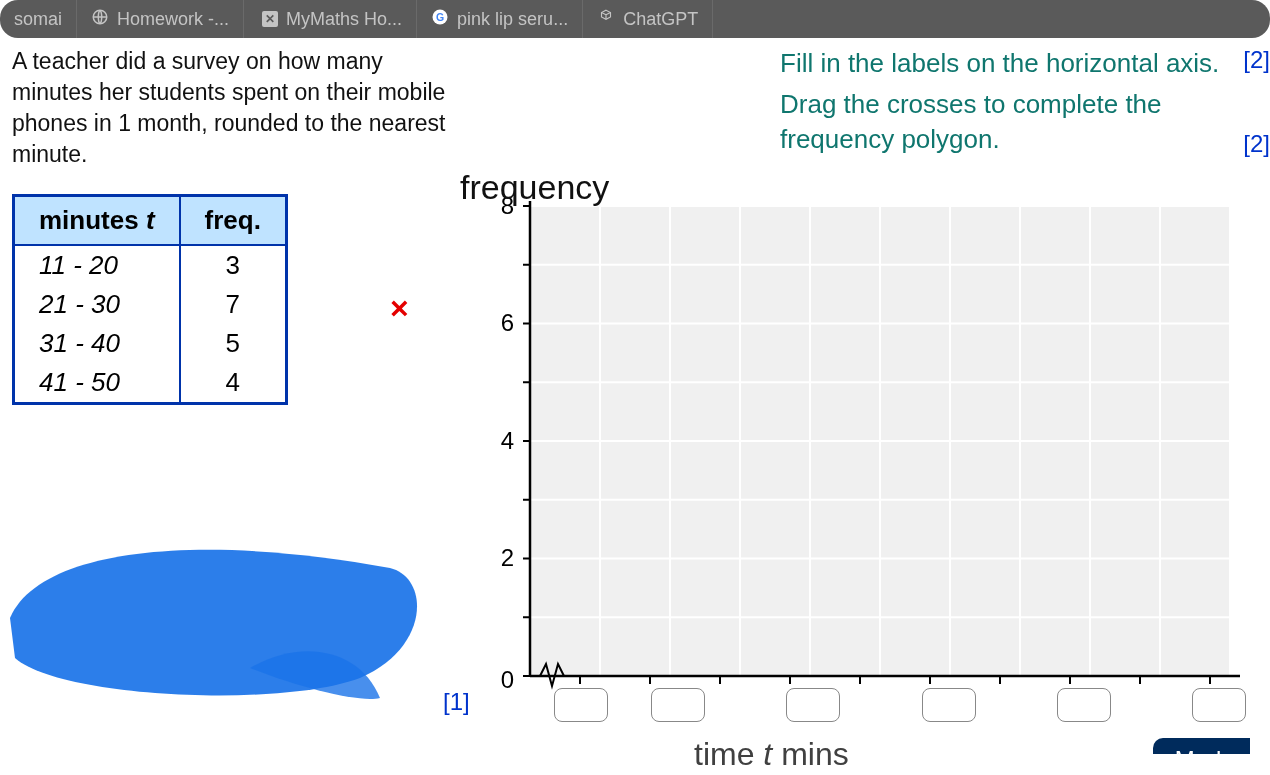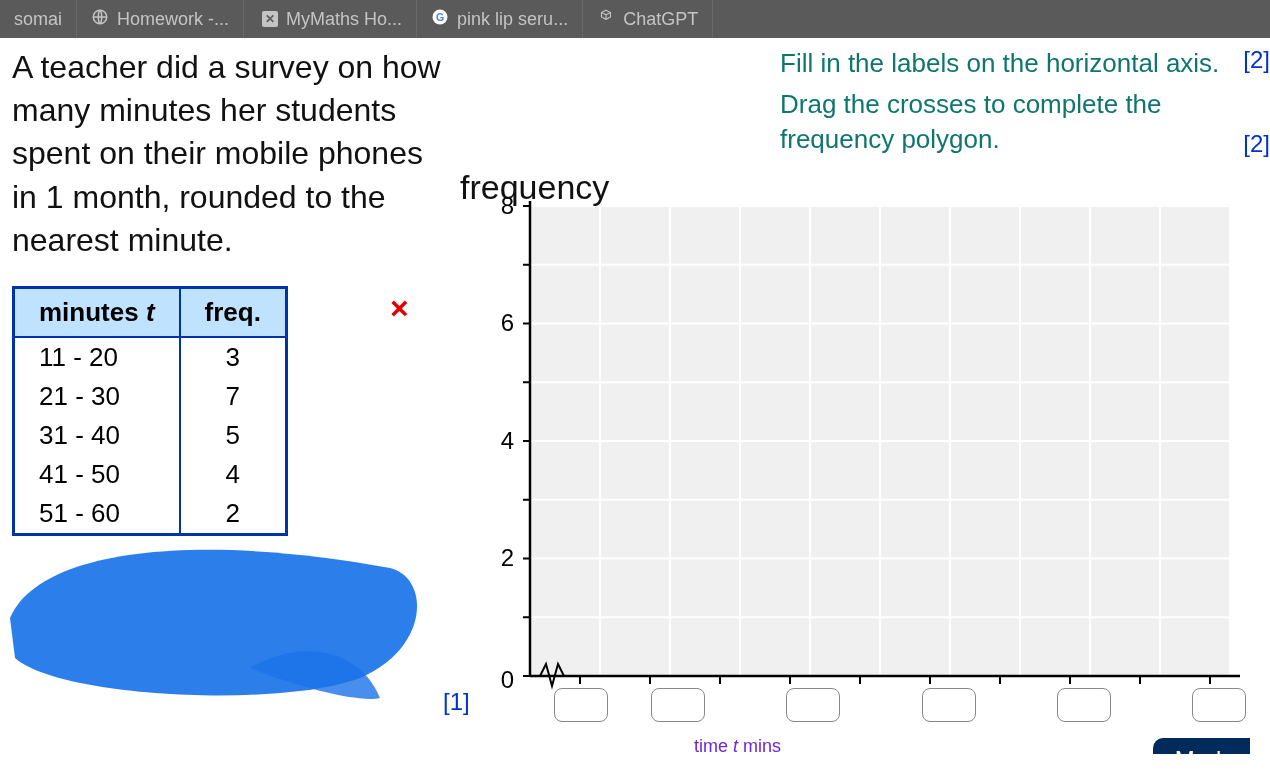--- a/index.html
+++ b/index.html
@@ -1,42 +1,42 @@
 <!DOCTYPE html>
 <html><head>
 <meta charset="utf-8">
 <style>
   * { box-sizing: border-box; }
   html, body { margin:0; padding:0; width:1270px; height:775px; font-family: Arial, Helvetica, sans-serif; background:#fff; overflow:hidden;}
   
-  .tabstrip { height:38px; background:#5a5a5a; display:flex; align-items:stretch; color:#c4c4c4; font-size:18px; }
+  .tabstrip { height:38px; background:#5a5a5a; display:flex; align-items:stretch; color:#c4c4c4; font-size:18px;border-radius:18px; }
   .tab { display:flex; align-items:center; gap:8px; padding:0 14px; border-right:1px solid #6a6a6a; white-space:nowrap; cursor:pointer; }
   .tab svg { width:18px; height:18px; flex:0 0 18px; }
   .tab .x { width:16px; height:16px; background:#c4c4c4; color:#5a5a5a; font-size:12px; font-weight:bold; border-radius:2px; display:flex; align-items:center; justify-content:center; margin-left:4px; }
   
   .content { position:relative; padding:8px 12px 0 12px; }
-  .question { font-size:32px; color:#111; line-height:1.35; width:440px; }
+  .question { font-size:23px; color:#111; line-height:1.35; width:440px; }
   .instruction { position:absolute; left:780px; top:8px; font-size:26px; color:#0f766e; line-height:1.35; width:460px;}
   .marks { position:absolute; right:0; font-size:24px; color:#0033cc; }
   .marks.m1 { top:8px; }
   .marks.m2 { top:92px; }
   
   .freq-table { border:3px solid #0033aa; border-collapse:collapse; margin-top:24px; font-size:26px; }
   .freq-table th { background:#bfe3ff; font-weight:bold; padding:8px 24px; border-right:2px solid #0033aa; border-bottom:2px solid #0033aa;}
   .freq-table th:last-child { border-right:none; }
   .freq-table td { padding:4px 24px; border-right:2px solid #0033aa; text-align:center;}
-  .freq-table td:first-child { text-align:left; }
+  .freq-table td:first-child { text-align:left;font-style:italic; }
   .freq-table td:last-child { border-right:none; }
   .italic { font-style:italic; }
   
   .cross { color:#e40000; font-size:32px; font-weight:bold; position:absolute; left:390px; top:252px; cursor:move;}
   
   .chart-wrap { position:absolute; left:420px; top:138px; width:830px; }
   .ylabel { position:absolute; left:40px; top:-8px; font-size:34px; color:#111; }
-  .xlabel-row { position:absolute; left:274px; top:560px; font-size:18px; color:#6d28d9; }
+  .xlabel-row { position:absolute; left:274px; top:560px; font-size:32px; color:#404040; }
   .axis-input { position:absolute; width:54px; height:34px; border:1px solid #888; border-radius:8px; background:#fff; text-align:center; font-size:18px; }
   .mark-btn { position:absolute; right:0; bottom:-20px; background:#002b5c; color:#fff; font-size:24px; padding:8px 22px; border-radius:10px 0 0 0; border:none; cursor:pointer;}
   .onemark { position:absolute; left:443px; top:650px; color:#0033cc; font-size:24px;}
   
   .scribble { position:absolute; left:0; top:490px; width:430px; height:180px; }
 </style>
 </head>
 <body>
 
 <div class="tabstrip">
@@ -103,24 +103,20 @@
           <td>21 - 30</td>
           <td>7</td>
         </tr>
     <tr>
           <td>31 - 40</td>
           <td>5</td>
         </tr>
     <tr>
           <td>41 - 50</td>
           <td>4</td>
-        </tr>
-    <tr>
-          <td>51 - 60</td>
-          <td>2</td>
         </tr>
   </tbody>
     </table>
 
   <div class="cross">×</div>
 
   <svg class="scribble" viewBox="0 0 430 180">
     <path d="M10 90 C 40 20, 200 5, 390 40 C 430 50, 430 120, 360 150 C 280 180, 60 170, 15 130 Z" fill="#1a73e8" opacity="0.92"></path>
     <path d="M250 140 C 300 160, 360 175, 380 170 C 360 120, 300 110, 250 140 Z" fill="#1a73e8" opacity="0.8"></path>
   </svg>

